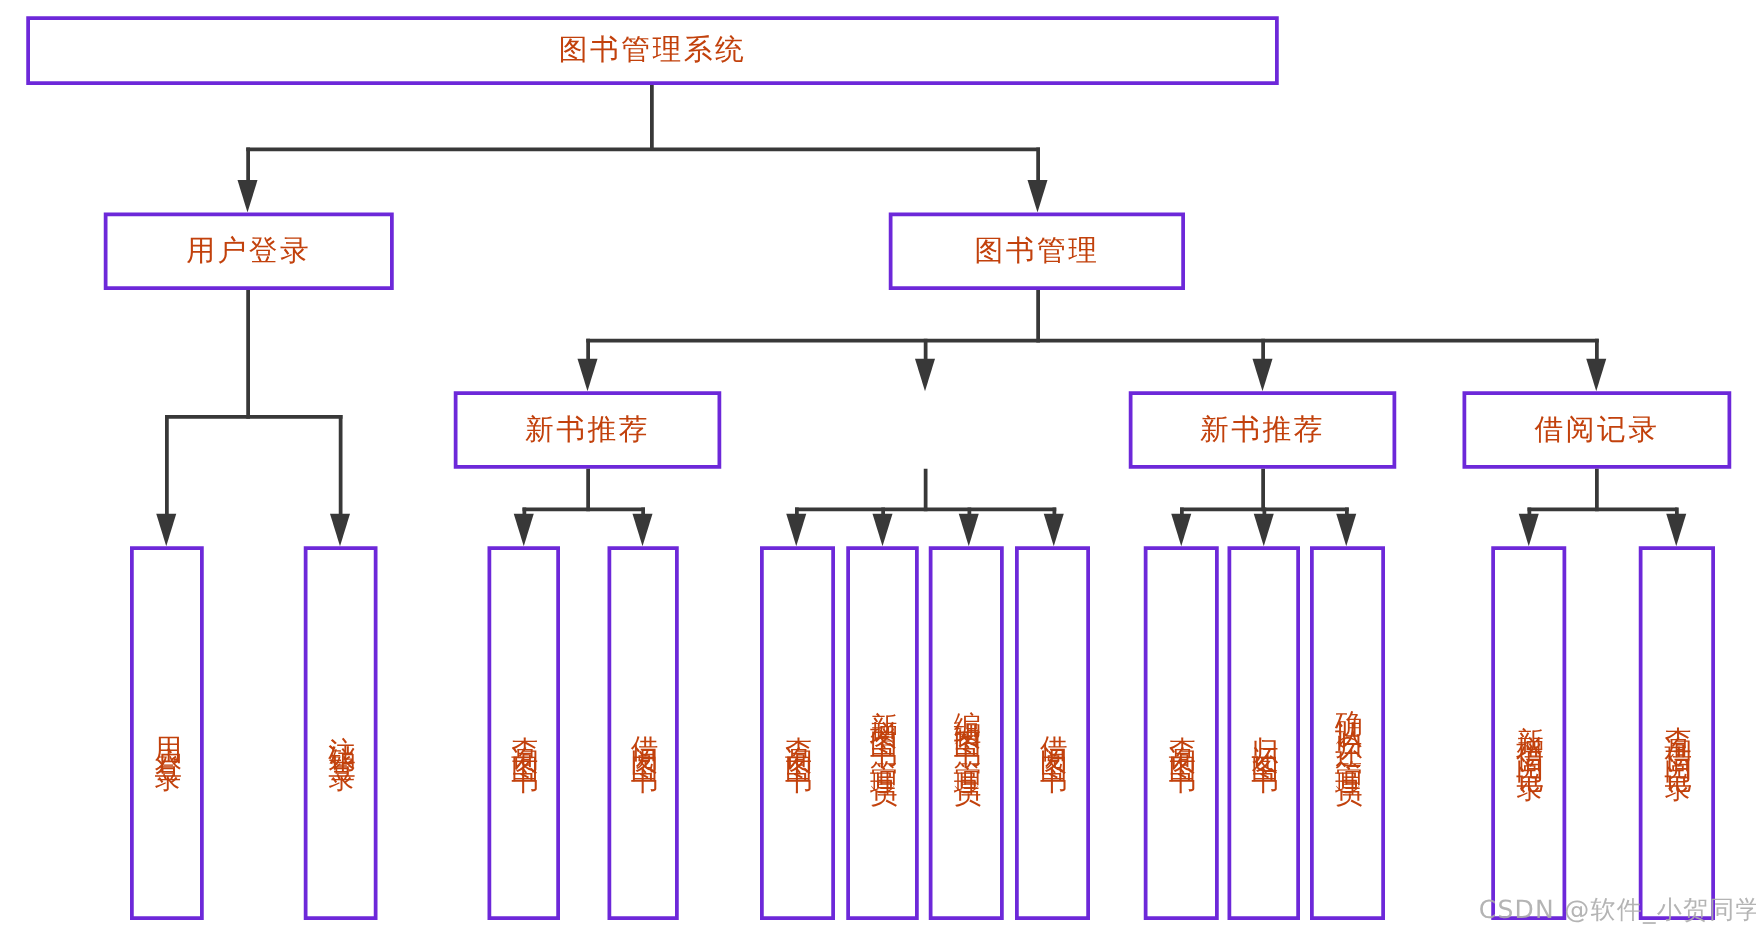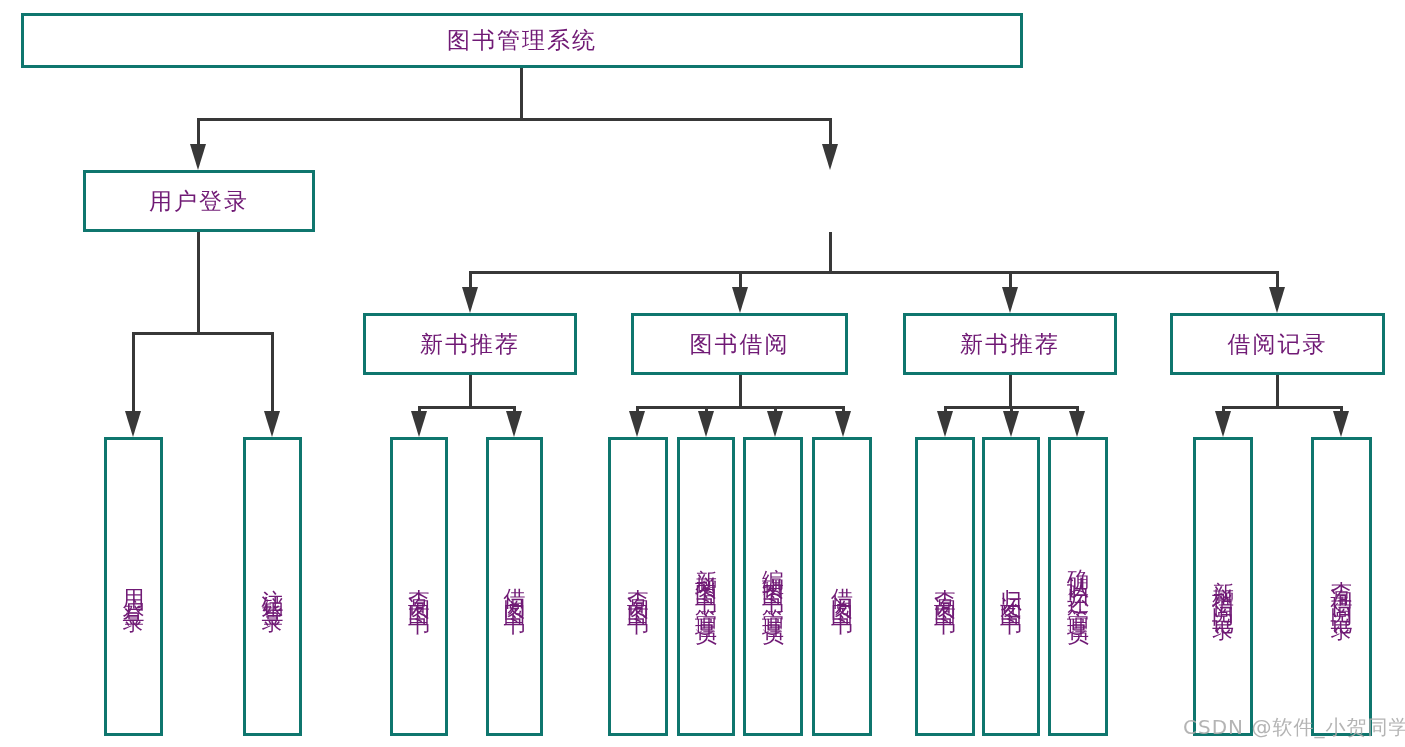--- a/index.html
+++ b/index.html
@@ -7,23 +7,23 @@
     position: relative;
     width: 1405px;
     height: 747px;
     background: #ffffff;
     font-family: "DejaVu Sans", "Liberation Sans", sans-serif;
     overflow: hidden;
   }
   .box {
     position: absolute;
     box-sizing: border-box;
-    border: 3px solid #0f766e;
+    border: 3px solid #6d28d9;
     background: #ffffff;
-    color: #701a75;
+    color: #c2410c;
     display: flex;
     align-items: center;
     justify-content: center;
     font-size: 23px;
     letter-spacing: 2px;
     text-align: center;
     line-height: 1;
   }
   .box.vertical {
     writing-mode: vertical-rl;
@@ -68,41 +68,41 @@
   <div class="box" style="left:21px; top:13px; width:1002px; height:55px;">图书管理系统</div>
 
   <div class="vline" style="left:520px; top:68px; height:52px;"></div>
   <div class="hline" style="left:197px; top:118px; width:635px;"></div>
   <div class="vline" style="left:197px; top:118px; height:38px;"></div>
   <div class="arrow" style="left:190px; top:144px;"></div>
   <div class="vline" style="left:829px; top:118px; height:38px;"></div>
   <div class="arrow" style="left:822px; top:144px;"></div>
 
   <div class="box" style="left:83px; top:170px; width:232px; height:62px;">用户登录</div>
+  <div class="box" style="left:711px; top:170px; width:237px; height:62px;">图书管理</div>
 
   <div class="vline" style="left:197px; top:232px; height:103px;"></div>
   <div class="hline" style="left:132px; top:332px; width:142px;"></div>
   <div class="vline" style="left:132px; top:332px; height:84px;"></div>
   <div class="arrow" style="left:125px; top:411px;"></div>
   <div class="vline" style="left:271px; top:332px; height:84px;"></div>
   <div class="arrow" style="left:264px; top:411px;"></div>
 
   <div class="vline" style="left:829px; top:232px; height:42px;"></div>
   <div class="hline" style="left:469px; top:271px; width:810px;"></div>
   <div class="vline" style="left:469px; top:271px; height:22px;"></div>
   <div class="arrow" style="left:462px; top:287px;"></div>
   <div class="vline" style="left:739px; top:271px; height:22px;"></div>
   <div class="arrow" style="left:732px; top:287px;"></div>
   <div class="vline" style="left:1009px; top:271px; height:22px;"></div>
   <div class="arrow" style="left:1002px; top:287px;"></div>
   <div class="vline" style="left:1276px; top:271px; height:22px;"></div>
   <div class="arrow" style="left:1269px; top:287px;"></div>
 
   <div class="box" style="left:363px; top:313px; width:214px; height:62px;">新书推荐</div>
-  <div class="box" style="left:631px; top:313px; width:217px; height:62px;">图书借阅</div>
   <div class="box" style="left:903px; top:313px; width:214px; height:62px;">新书推荐</div>
   <div class="box" style="left:1170px; top:313px; width:215px; height:62px;">借阅记录</div>
 
   <div class="vline" style="left:469px; top:375px; height:34px;"></div>
   <div class="hline" style="left:418px; top:406px; width:98px;"></div>
   <div class="vline" style="left:418px; top:406px; height:10px;"></div>
   <div class="arrow" style="left:411px; top:411px;"></div>
   <div class="vline" style="left:513px; top:406px; height:10px;"></div>
   <div class="arrow" style="left:506px; top:411px;"></div>
 

